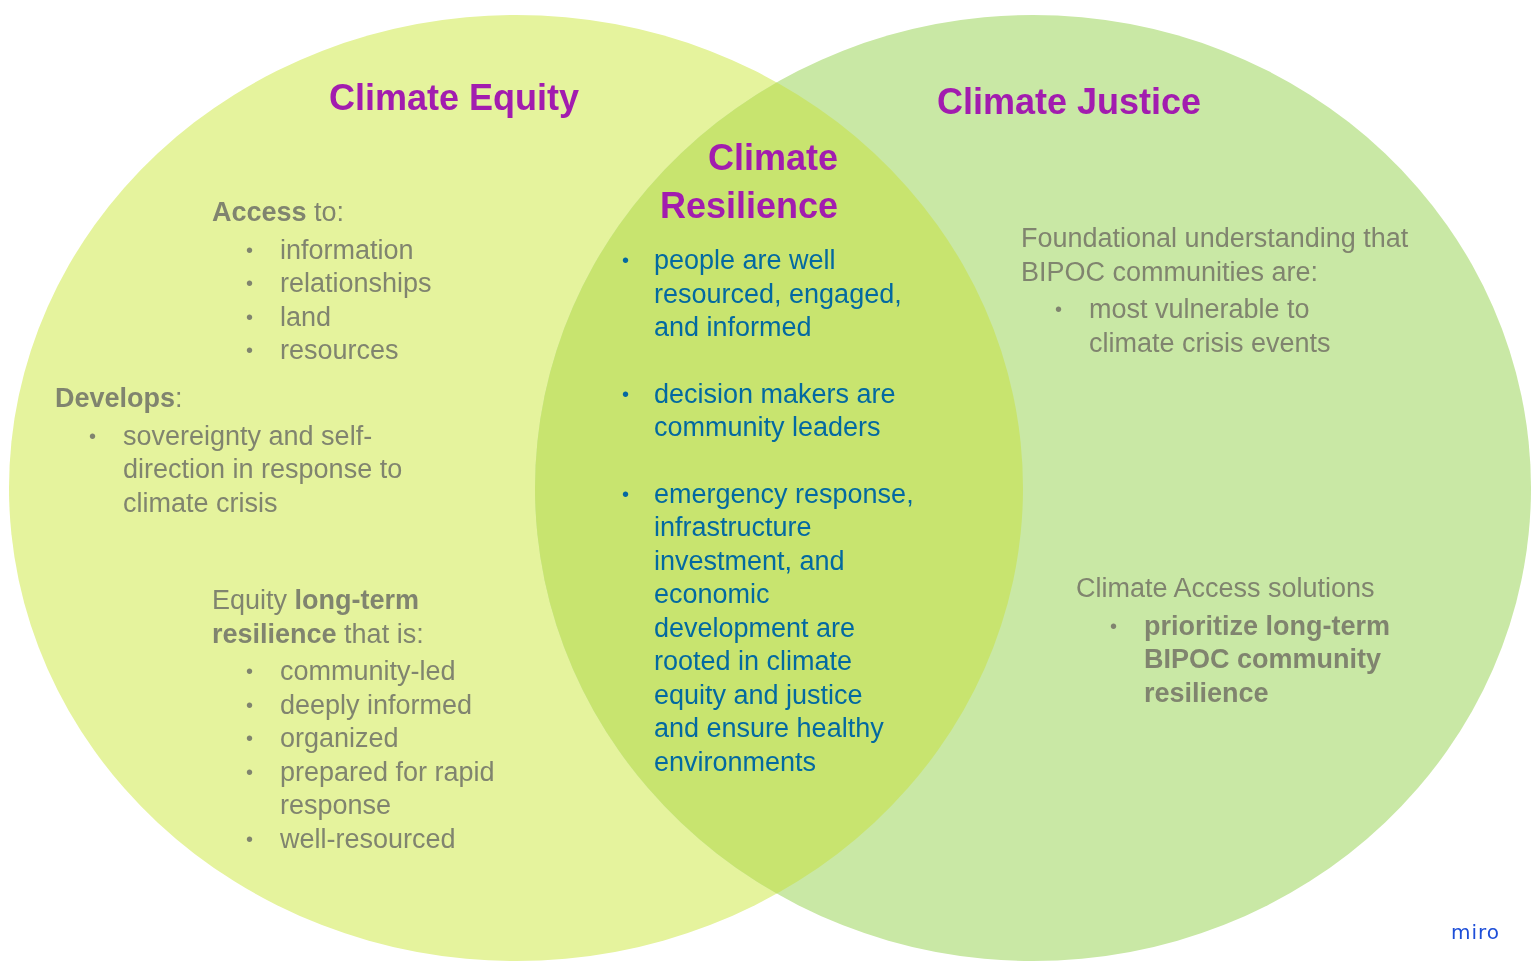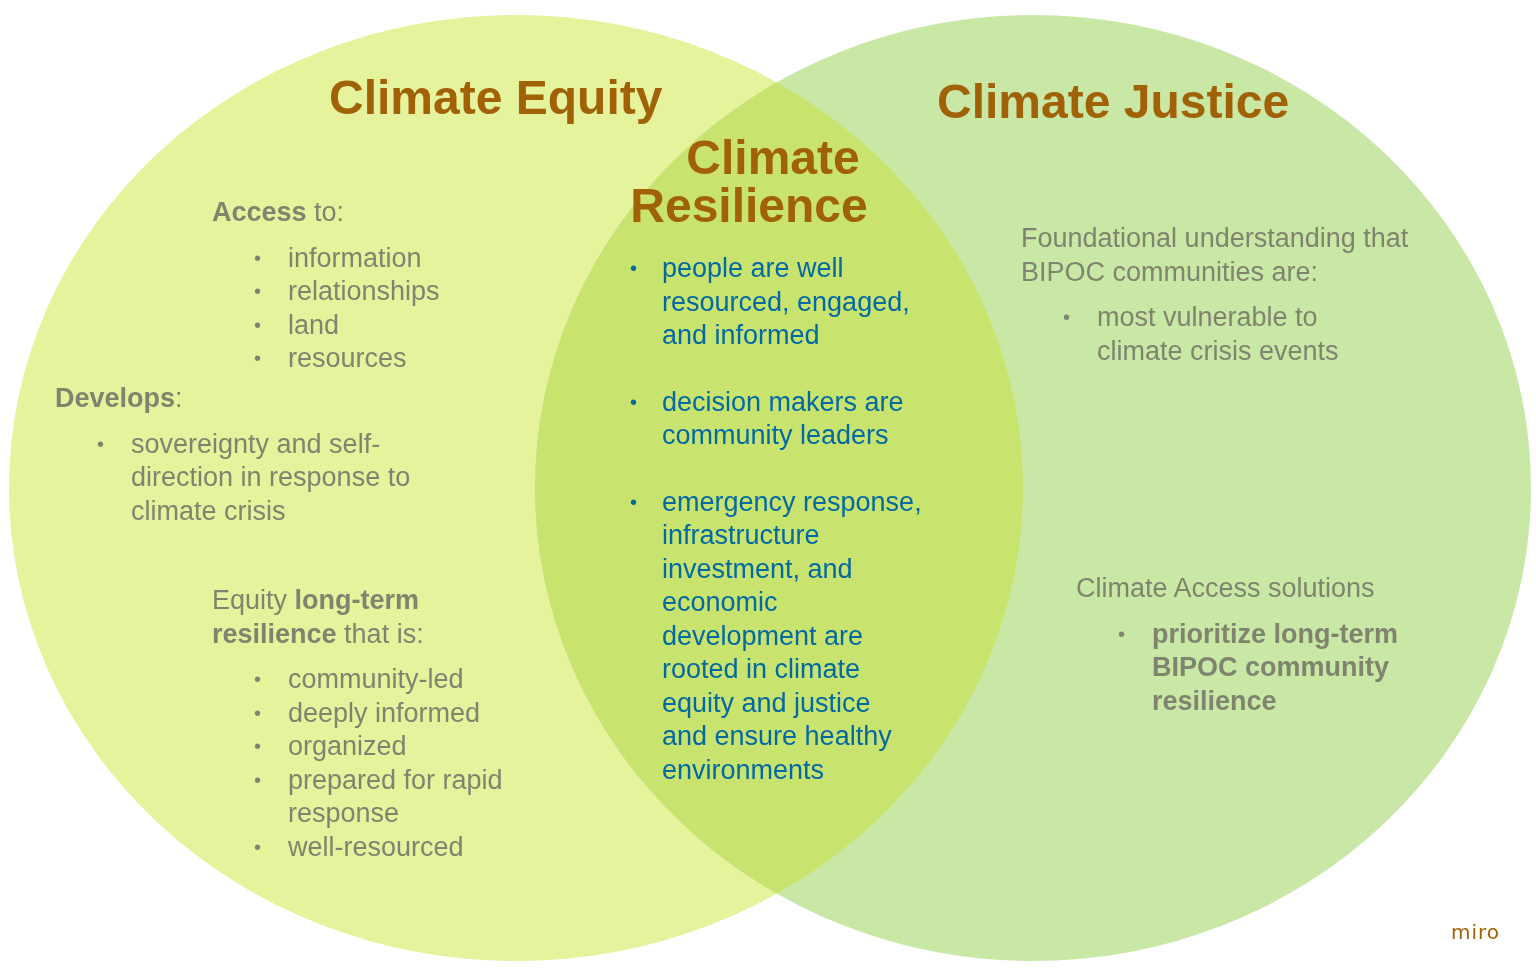--- a/index.html
+++ b/index.html
@@ -1,27 +1,27 @@
 <!DOCTYPE html>
 <html><head>
 <meta charset="utf-8">
 <style>
   html, body { margin:0; padding:0; background:#ffffff; }
   body { width:1536px; height:974px; position:relative; overflow:hidden; font-family:"Liberation Sans", sans-serif; }
   svg.bg { position:absolute; left:0; top:0; }
-  .title { position:absolute; color:#a16207; font-weight:bold; font-size:48px; line-height:48px; white-space:nowrap; }
+  .title { position:absolute; color:#a21caf; font-weight:bold; font-size:36px; line-height:48px; white-space:nowrap; }
   .block { position:absolute; font-size:27px; line-height:33.5px; color:#80846f; }
   .block.dark { color:#0369a1; }
   .block b { font-weight:bold; }
-  ul { list-style:none; margin:12px; padding:0; }
+  ul { list-style:none; margin:4px; padding:0; }
   li { position:relative; padding-left:64px; }
   li::before { content:"\2022"; position:absolute; left:30px; top:0; font-size:20px; }
   .center-list li { padding-left:36px; margin-bottom:33px; }
   .center-list li::before { left:4px; }
-  .miro { position:absolute; left:1451px; top:920px; font-size:20px; color:#a16207; letter-spacing:1px; font-family:"DejaVu Sans", sans-serif; }
+  .miro { position:absolute; left:1451px; top:920px; font-size:20px; color:#1d4ed8; letter-spacing:1px; font-family:"DejaVu Sans", sans-serif; }
 </style>
 </head>
 <body>
 
 <svg class="bg" width="1536" height="974">
   <defs>
     <clipPath id="leftClip">
         <ellipse cx="516" cy="488" rx="507" ry="473"></ellipse>
       </clipPath>
   </defs>

